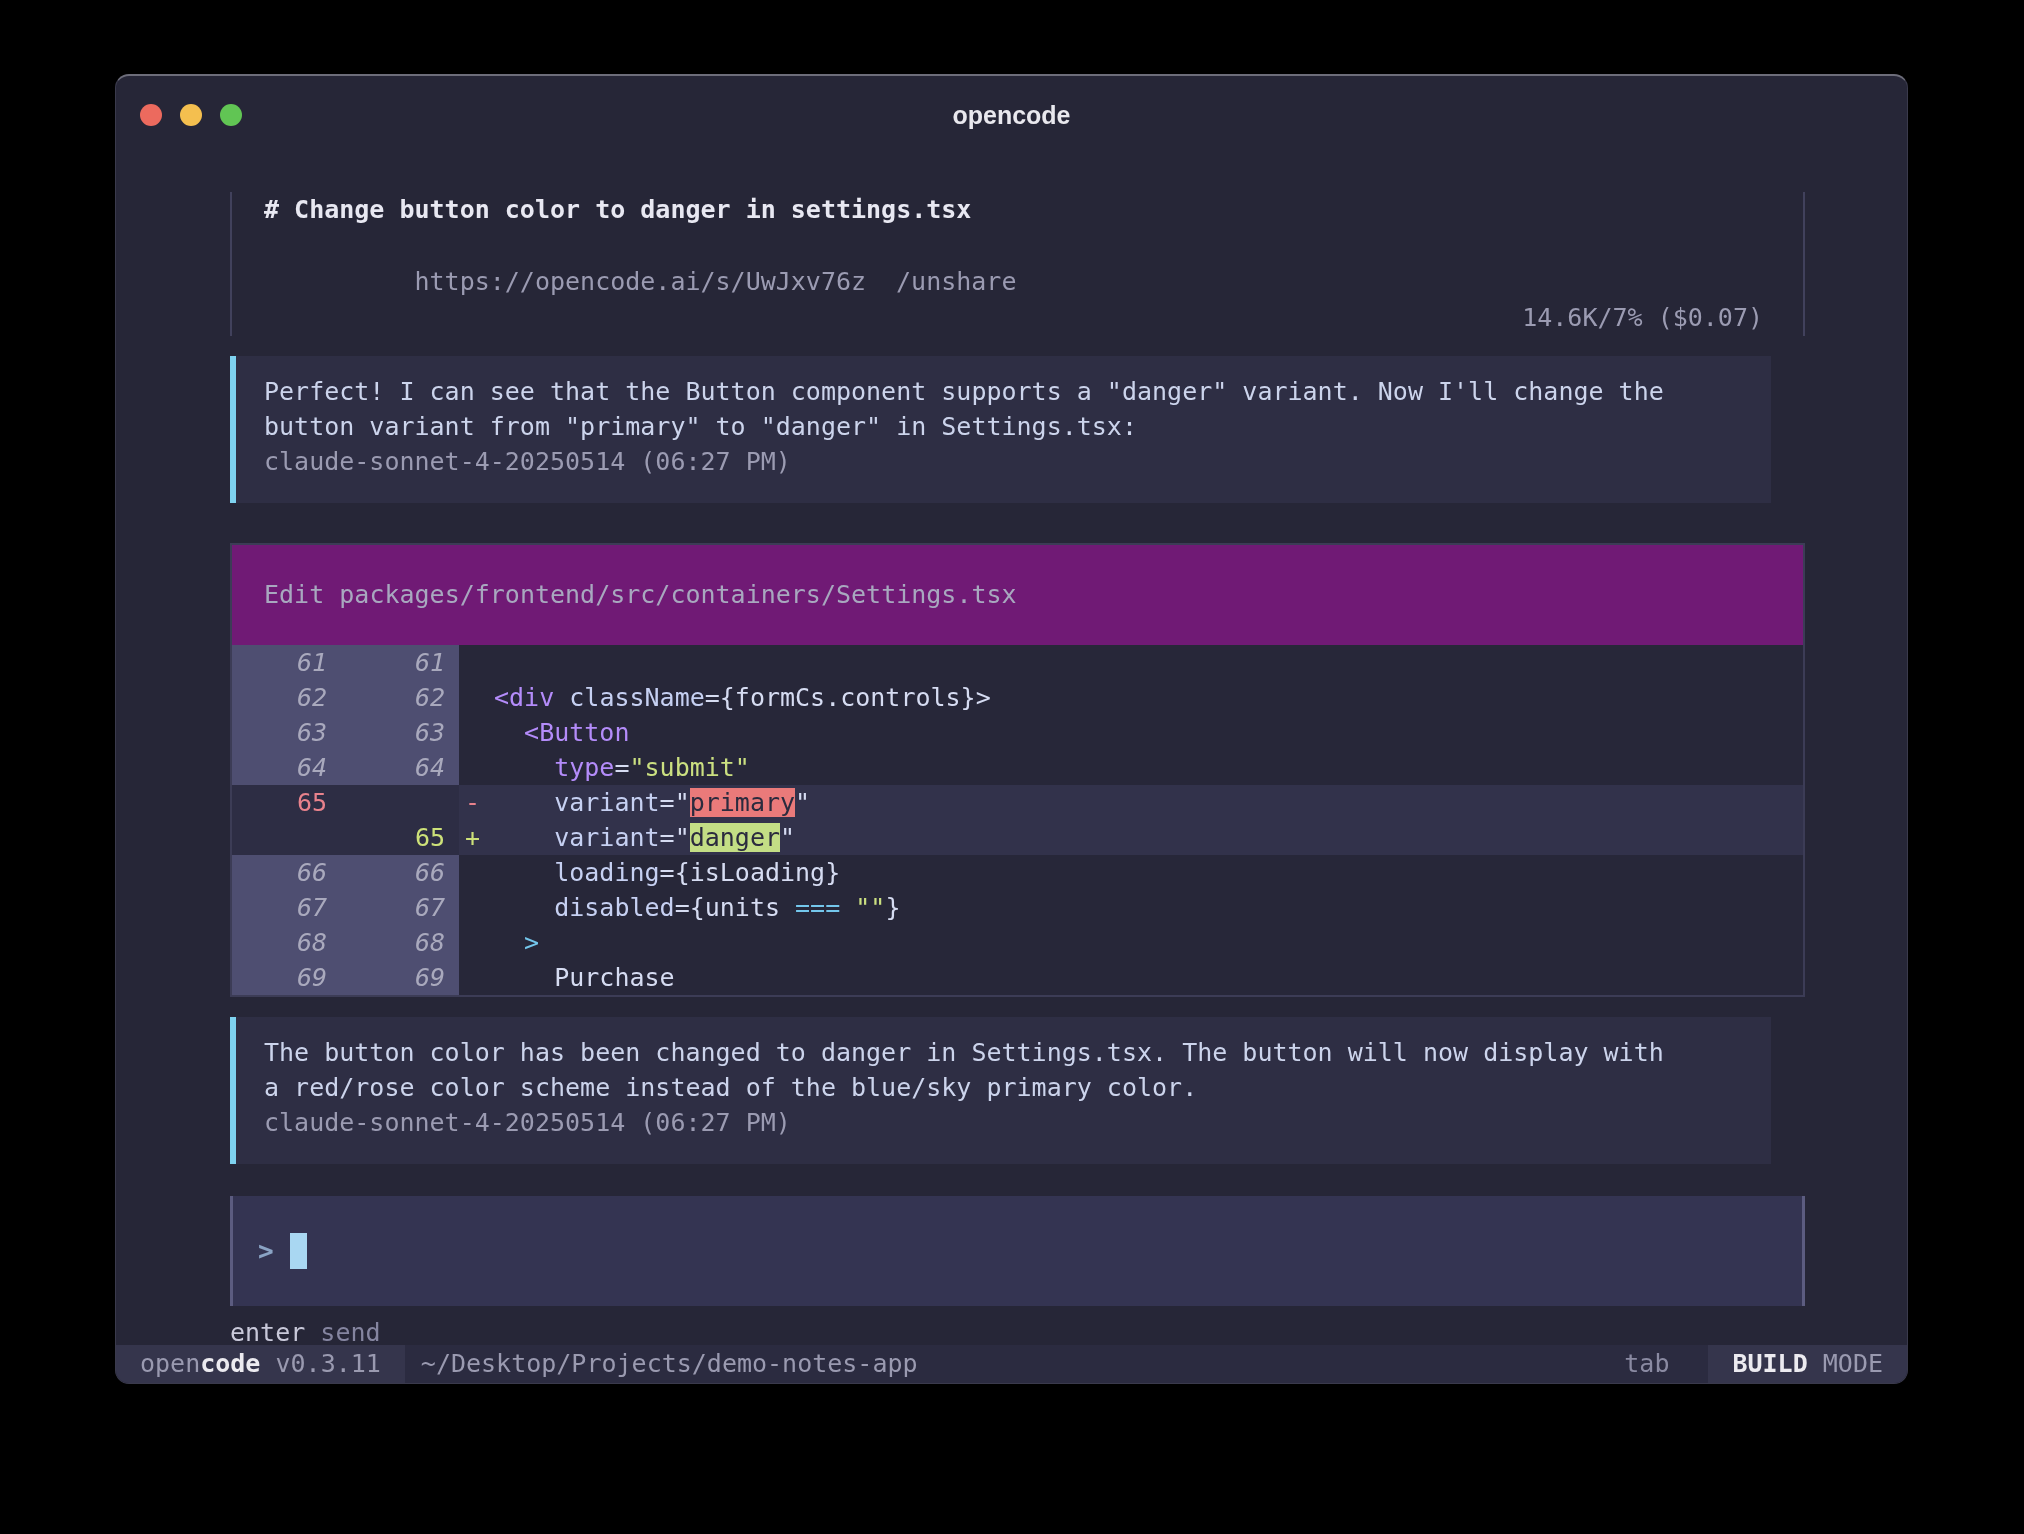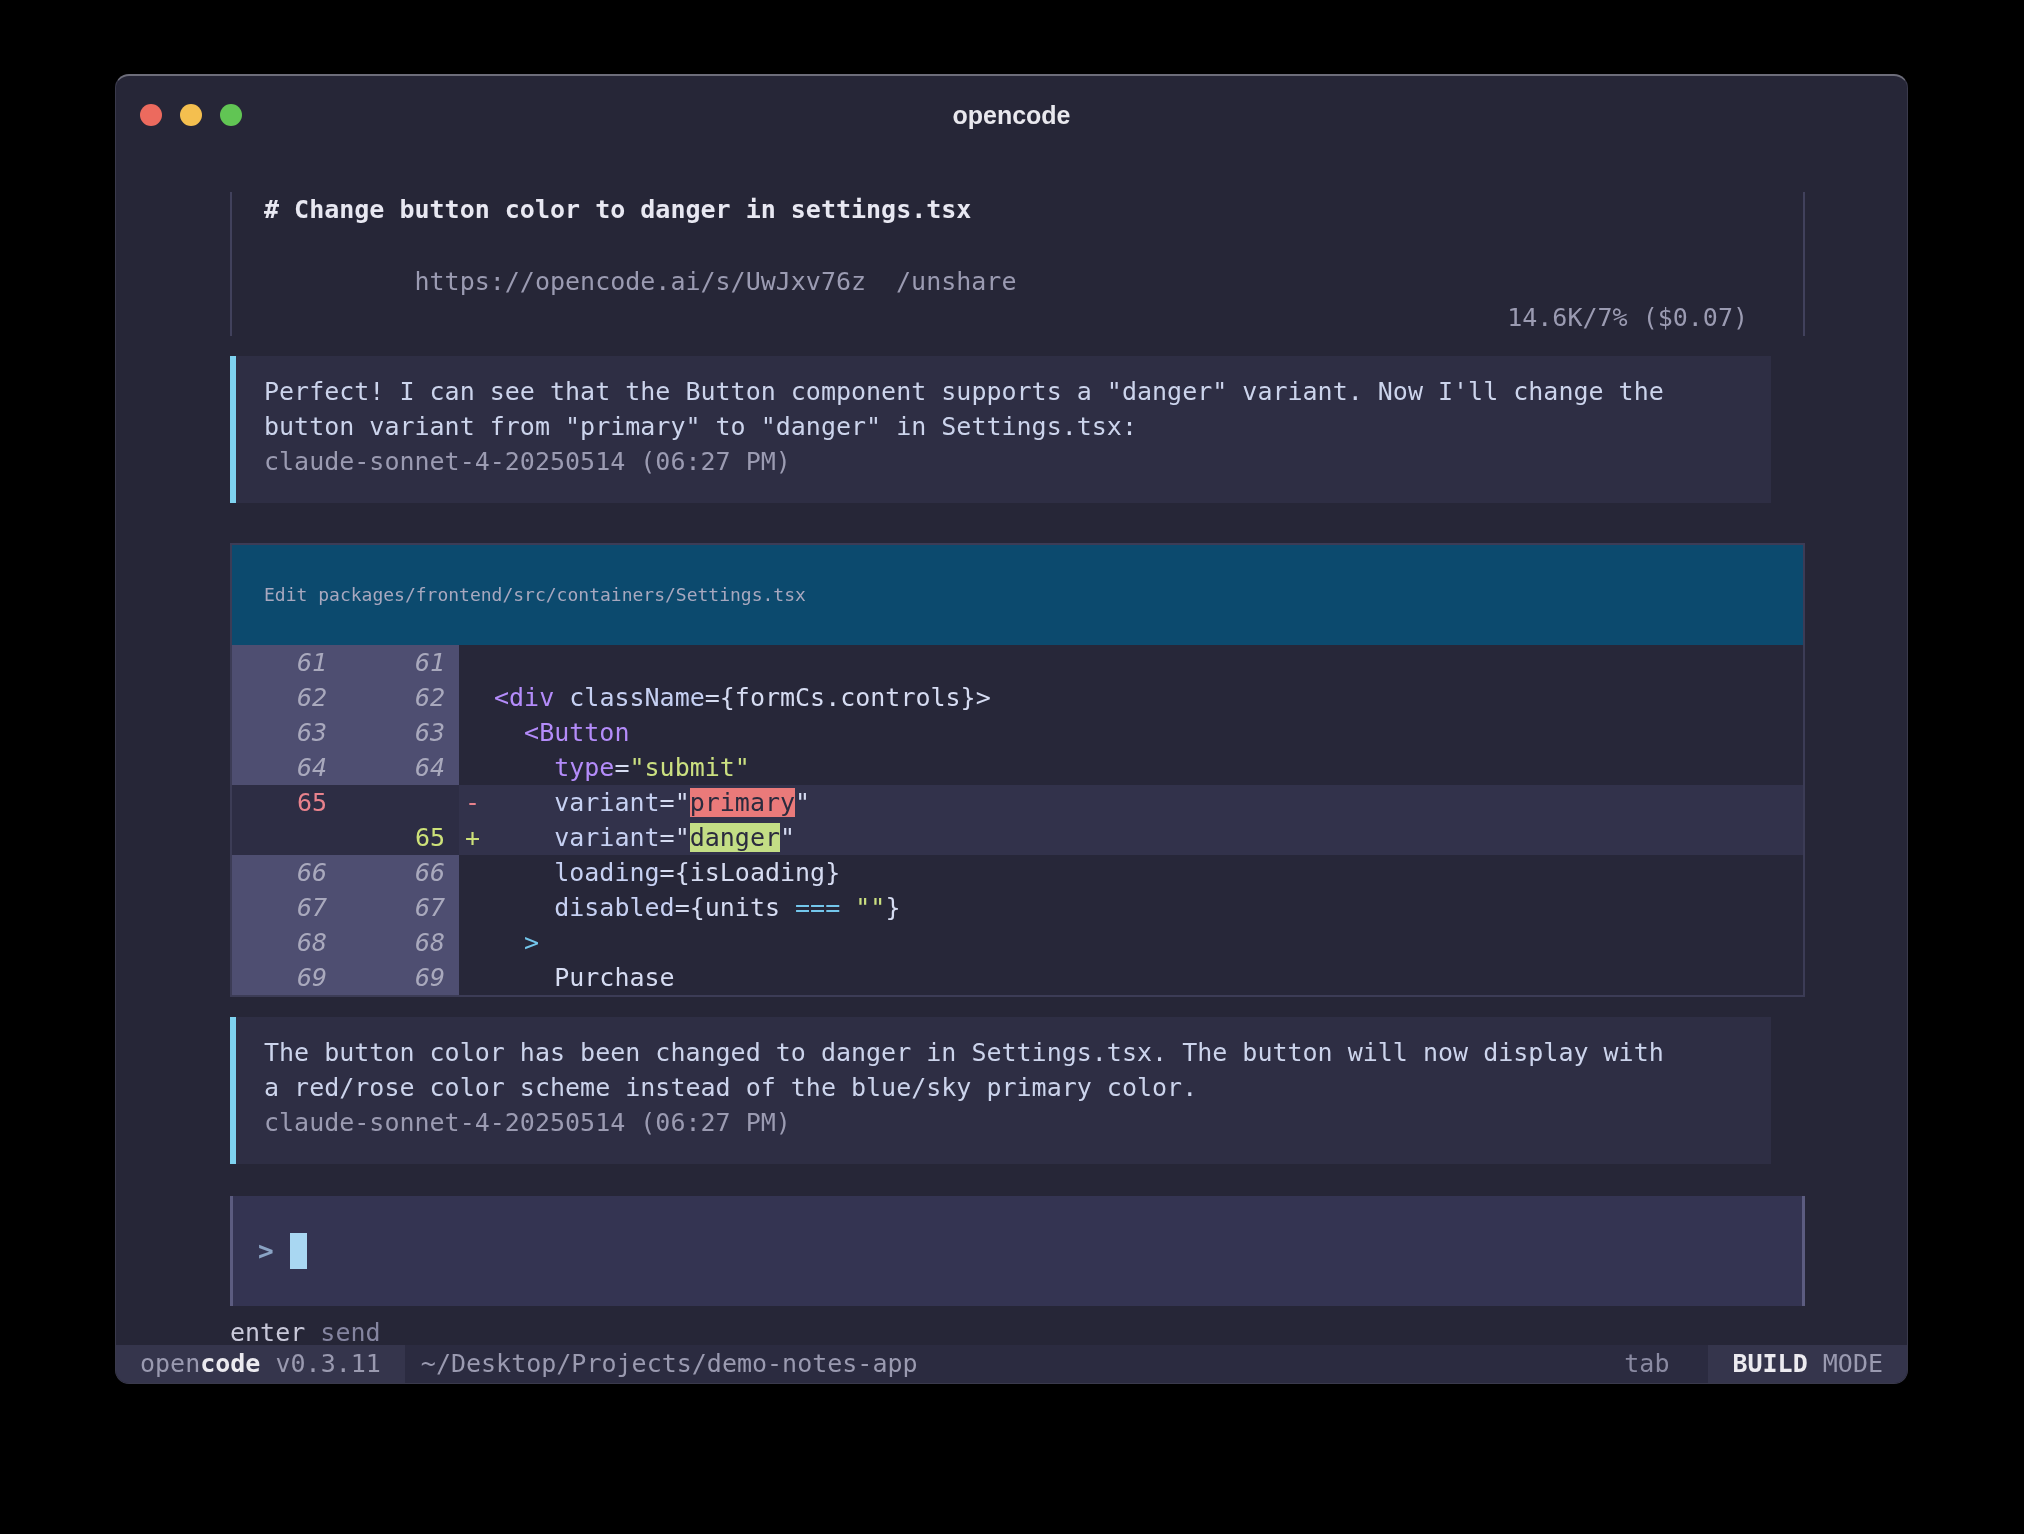--- a/index.html
+++ b/index.html
@@ -26,43 +26,43 @@
     font-size:25px; color:#e9e8ee;
   }
 
   
   .main{ flex:1 1 auto; padding:0 102px 0 114px; overflow:hidden; }
 
   
   .session-header{
     margin-top:38px;
     border-left:2px solid #41415c; border-right:2px solid #41415c;
-    padding:0 55px 0 32px;
+    padding:0 40px 0 32px;
     display:flex; justify-content:space-between; align-items:flex-end;
   }
   .sh-title{ font-size:25px; line-height:36px; font-weight:bold; color:#e8e8f2; white-space:pre; }
   .sh-sub{ font-size:25px; line-height:36px; color:#9b9bb2; white-space:pre; }
   .sh-sub .sep{ display:inline-block; width:30px; }
   .sh-stats{ font-size:25px; line-height:36px; color:#9b9bb2; white-space:pre; }
 
   
   .msg{
     margin-top:34px; margin-right:34px;
     background:#2e2e44; border-left:6px solid var(--accent-cyan);
     padding:18px 28px 24px 28px;
   }
   .msg:first-child{ margin-top:20px; }
   .msg-line{ font-size:25px; line-height:35px; color:#ccd4ec; white-space:pre; }
   .msg-meta{ font-size:25px; line-height:35px; color:#9b9bb2; white-space:pre; }
 
   
   .edit-card{ margin-top:40px; border:2px solid #3c3c56; background:#272739; }
   .edit-header{
-    background:#0c4a6e; padding:32px 0 32px 32px;
-    font-size:18px; line-height:36px; color:#a8a8bf; white-space:pre;
+    background:#701a75; padding:32px 0 32px 32px;
+    font-size:25px; line-height:36px; color:#a8a8bf; white-space:pre;
   }
   .diff{ width:100%; }
   .d-row{ display:flex; height:35px; line-height:35px; font-size:25px; white-space:pre; }
   .d-old,.d-new{ display:inline-block; text-align:right; color:#a9a9bd; }
   .d-old{ width:113px; padding-right:18px; }
   .d-new{ width:114px; padding-right:14px; }
   .d-row.ctx .d-old, .d-row.ctx .d-new{ background:#4e4e71;font-style:italic; }
   .d-row.del, .d-row.add{ background:#32324b; }
   .d-row.del .d-old, .d-row.del .d-new,
   .d-row.add .d-old, .d-row.add .d-new{ background:#2d2d44; }

